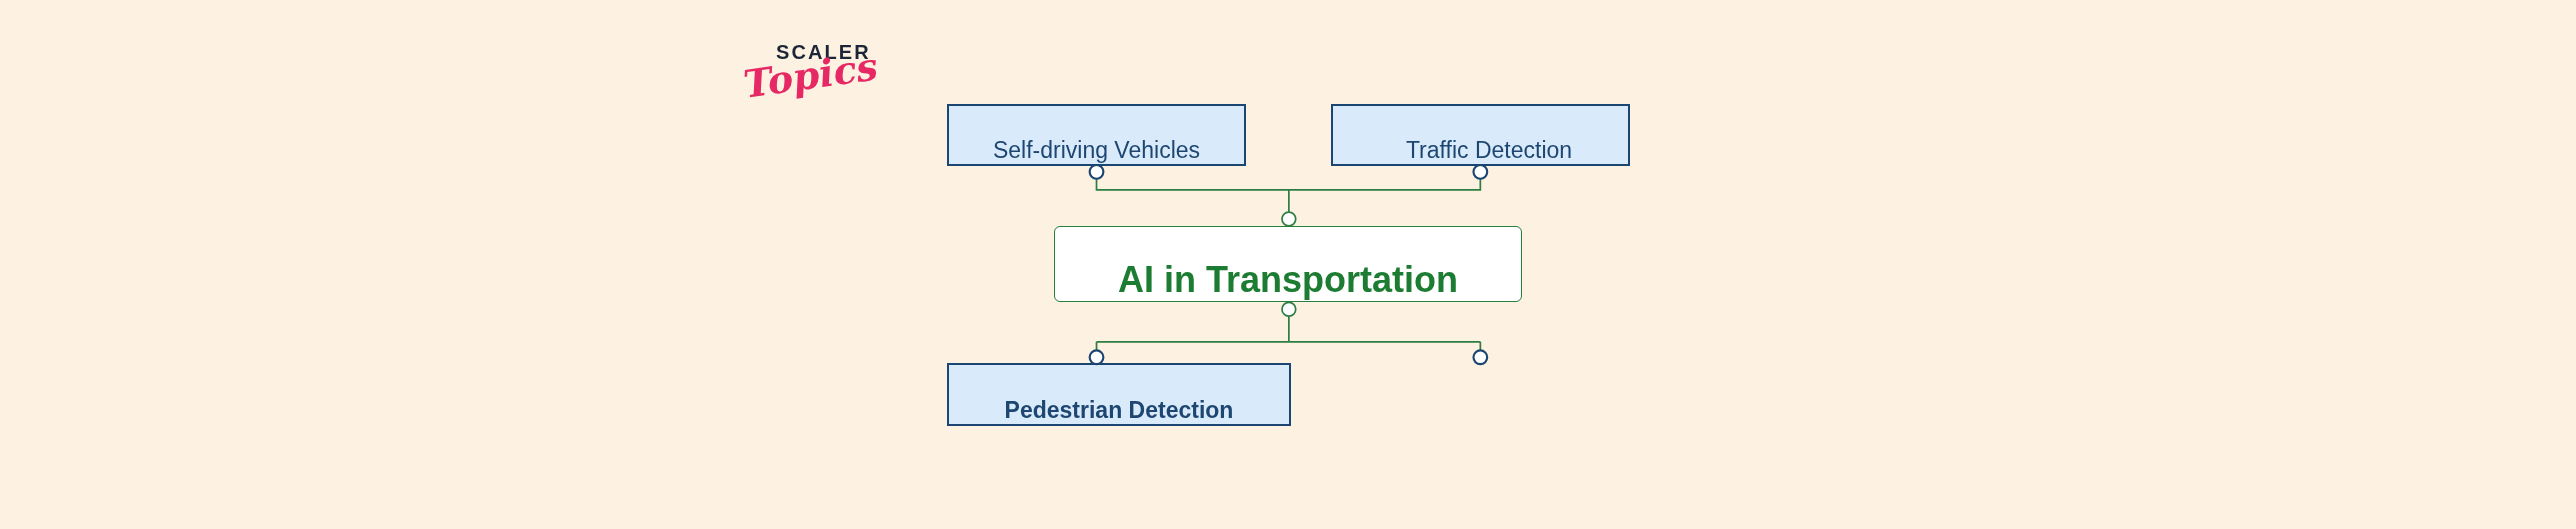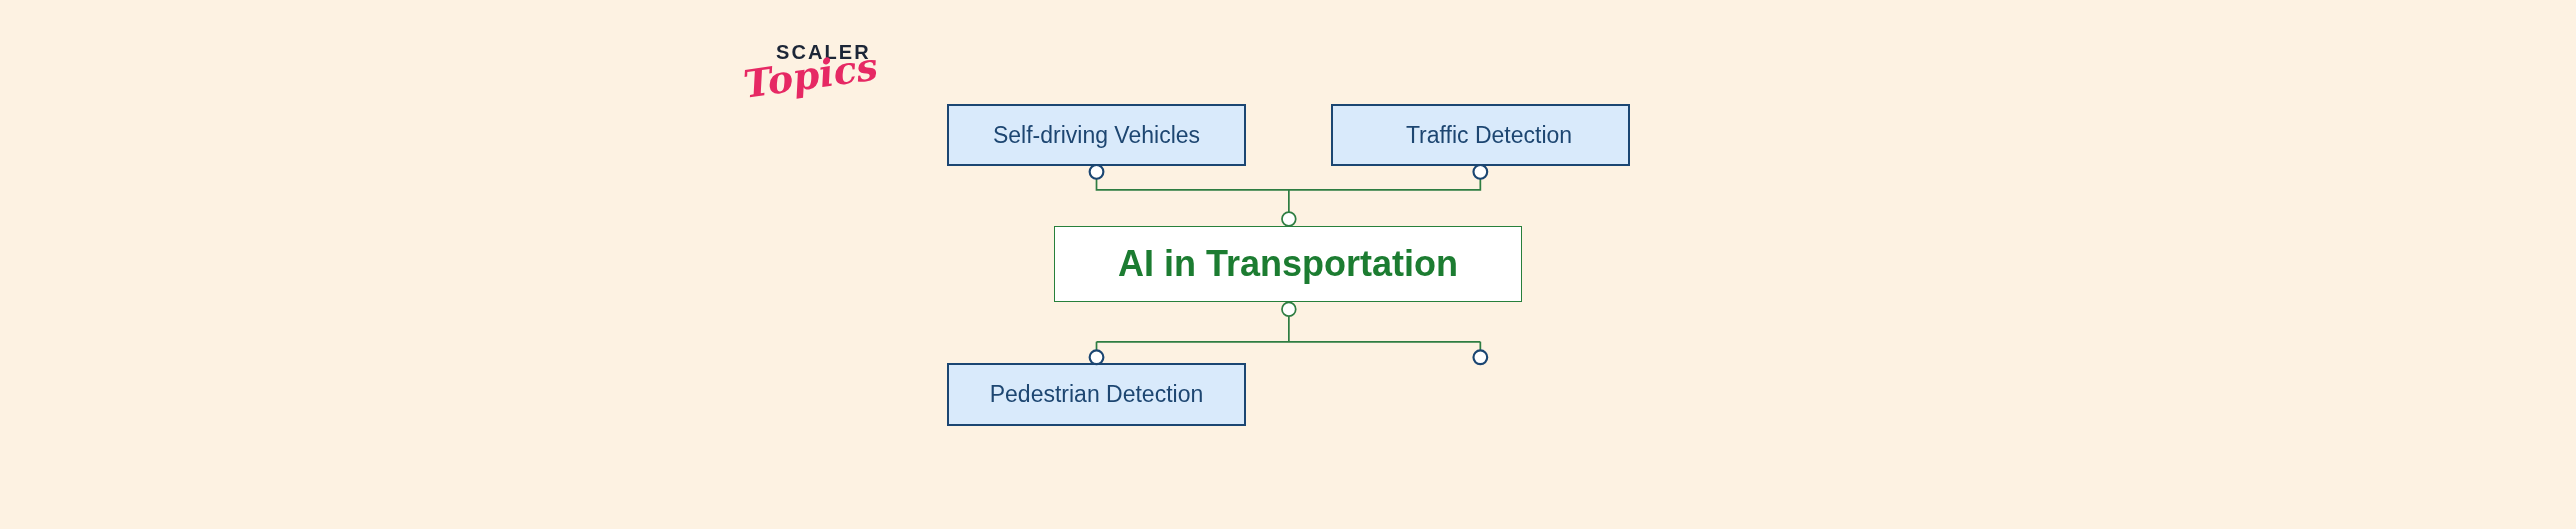--- a/index.html
+++ b/index.html
@@ -46,39 +46,39 @@
   svg.connectors{
     position:absolute;left:0;top:0;z-index:2;pointer-events:none;
   }
   svg.connectors path{stroke:var(--connector);stroke-width:2;fill:none;}
   svg.connectors circle{fill:var(--port-fill);}
   svg.connectors circle.navy{stroke:var(--leaf-border);stroke-width:2.5;}
   svg.connectors circle.green{stroke:var(--connector);stroke-width:2;}
   
   .node{
     position:absolute;z-index:1;
-    display:flex;align-items:center;justify-content:center;
+    display:flex;align-items:flex-end;justify-content:center;
     text-align:center;
   }
   .node.leaf{
     background:var(--leaf-fill);
     border:2.1px solid var(--leaf-border);
     color:var(--leaf-text);
     font-size:23px;
   }
   .node.root{
     background:var(--root-fill);
     border:1.7px solid var(--root-border);
     color:var(--root-text);
     font-size:36px;font-weight:bold;
   }
   .n-top-left   {left:947px;top:104px;width:299px;height:62px;}
   .n-top-right  {left:1331px;top:104px;width:299px;height:62px;padding-left:17px;}
-  .n-root       {left:1054px;top:226px;width:468px;height:76px;}
-  .n-bot-left   {left:947px;top:363px;width:299px;height:63px;}
+  .n-root       {left:1054px;top:226px;width:468px;height:76px;border-radius:6px;}
+  .n-bot-left   {left:947px;top:363px;width:344px;height:63px;font-weight:bold;}
   .n-bot-right  {left:1331px;top:363px;width:299px;height:63px;}
 </style>
 </head>
 <body>
 
 <div class="canvas">
 
   <div class="logo">
     <div class="logo-brand">SCALER</div>
     <div class="logo-sub">Topics</div>

